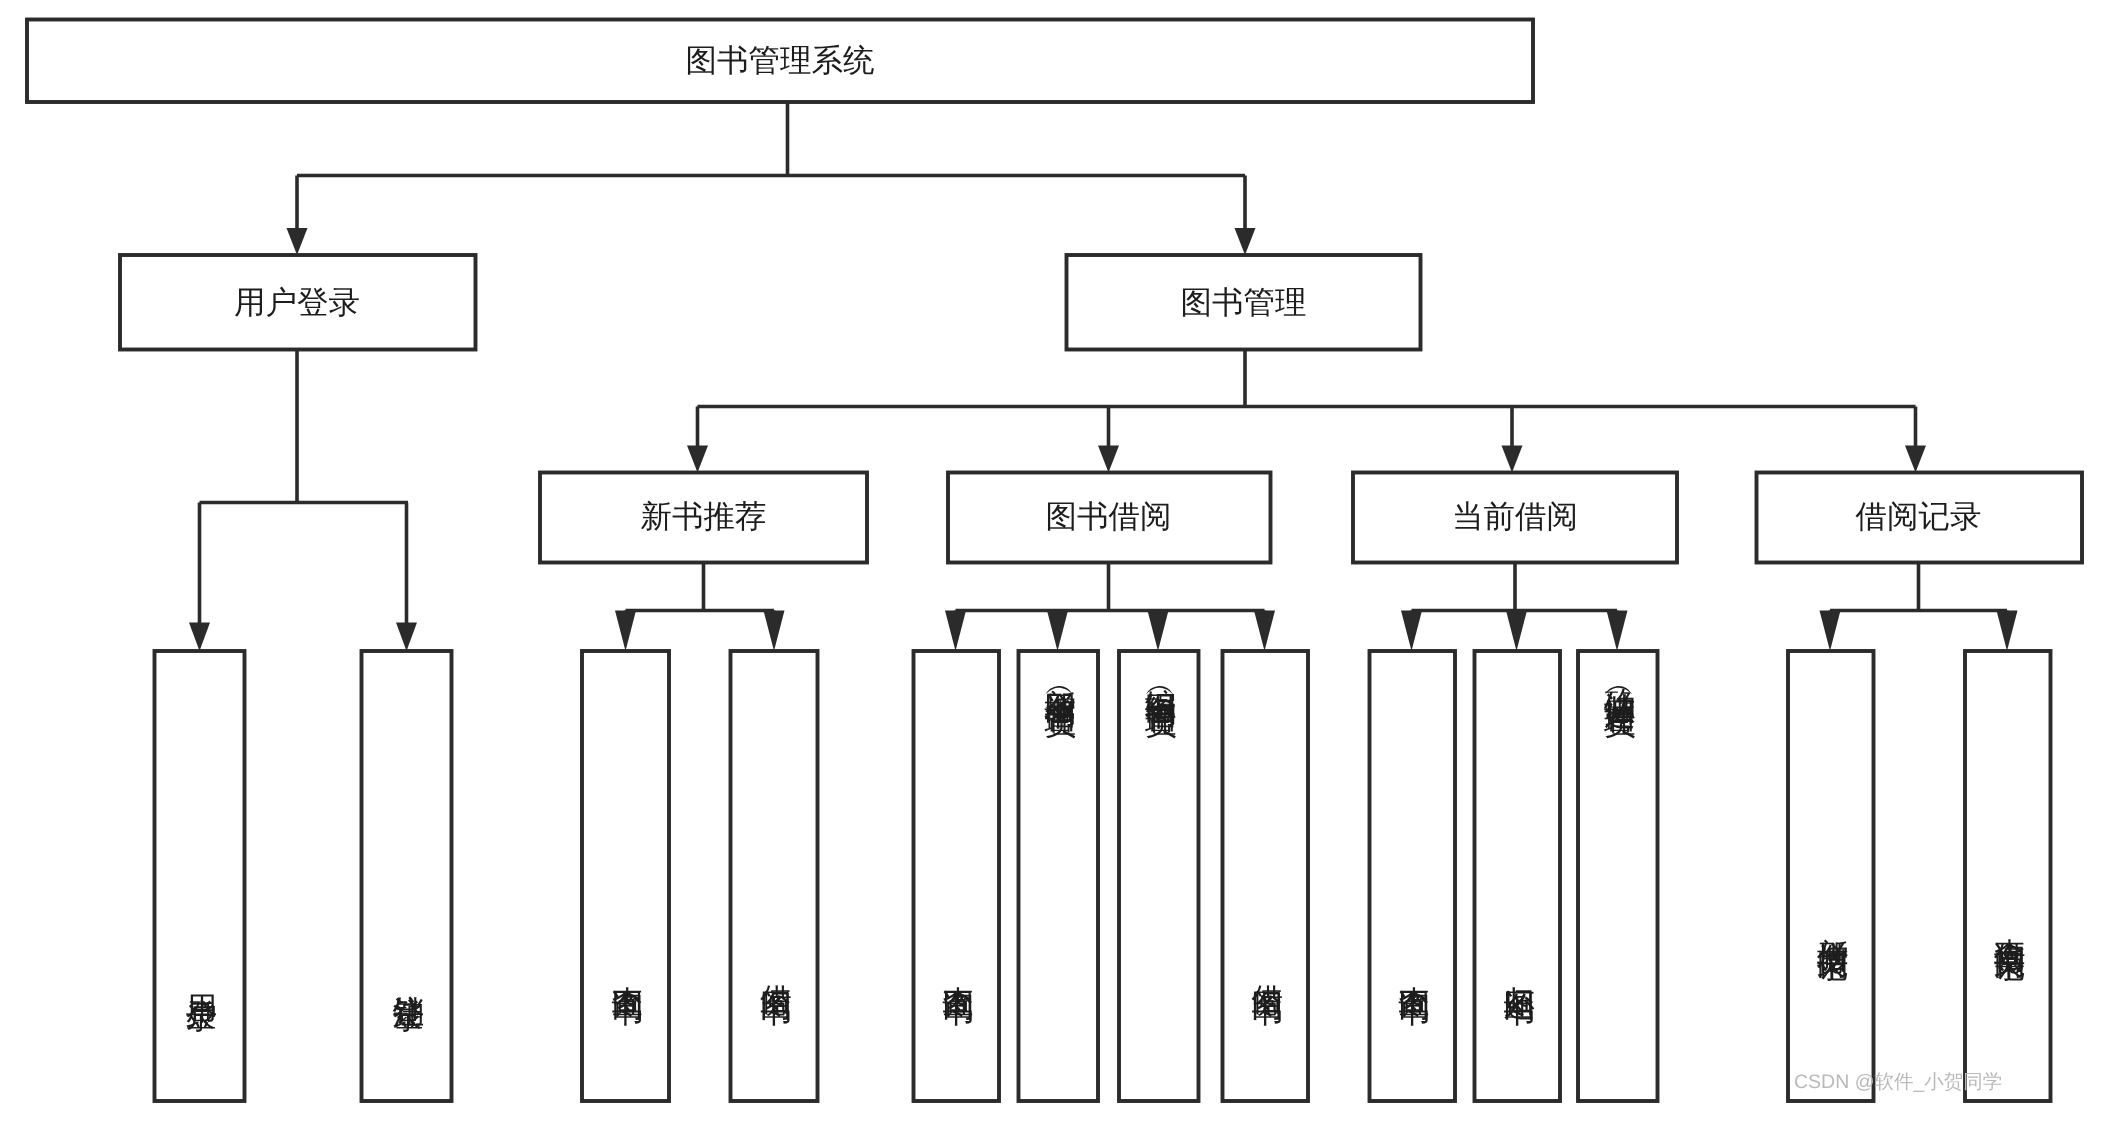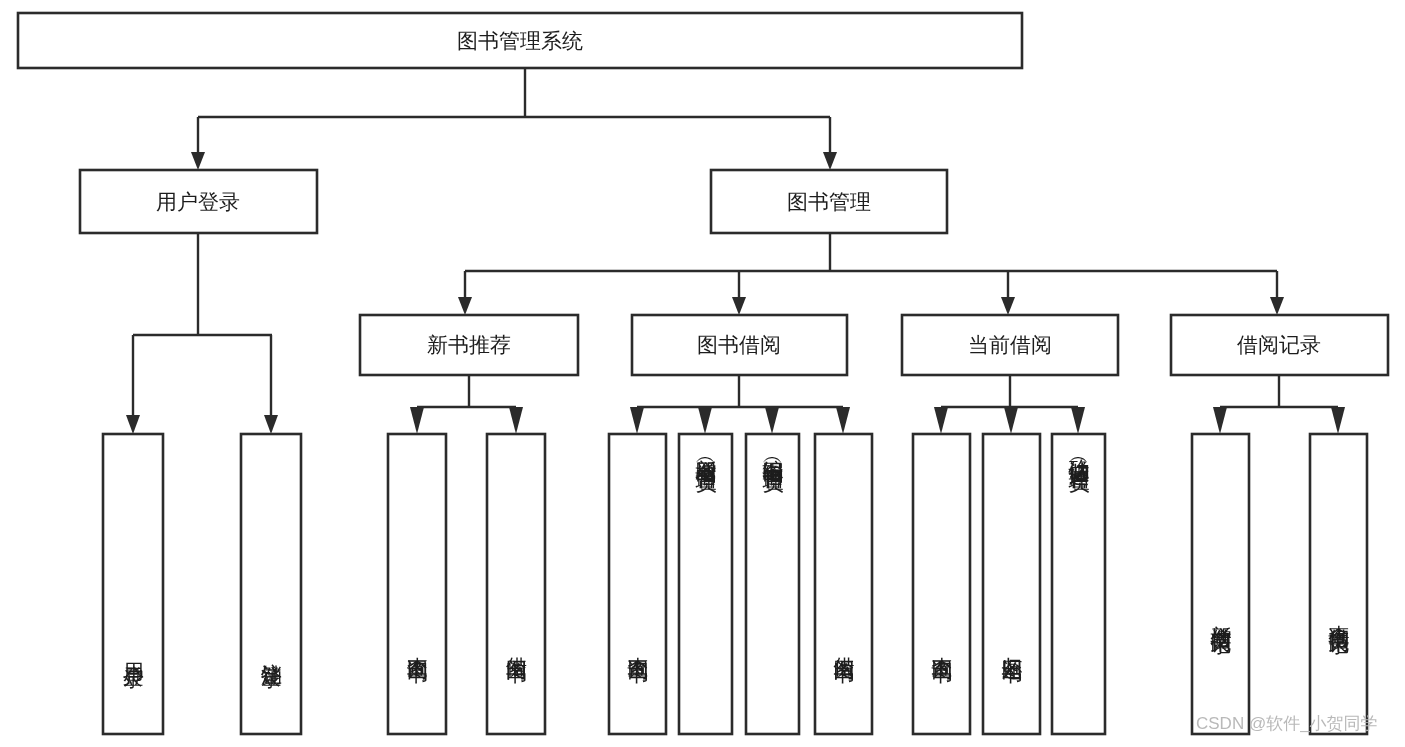--- a/index.html
+++ b/index.html
@@ -61,21 +61,21 @@
     white-space: nowrap;
     display: flex;
     align-items: center;
     justify-content: flex-start;
     pointer-events: none;
     user-select: none;
   }
   .watermark {
     position: absolute;
     font-family: "Liberation Sans", "DejaVu Sans", sans-serif;
-    font-size: 17px;
+    font-size: 13px;
     color: #b9b9b9;
     white-space: nowrap;
     user-select: none;
   }
 </style>
 </head>
 <body>
 
 <div id="diagram-root">
 

